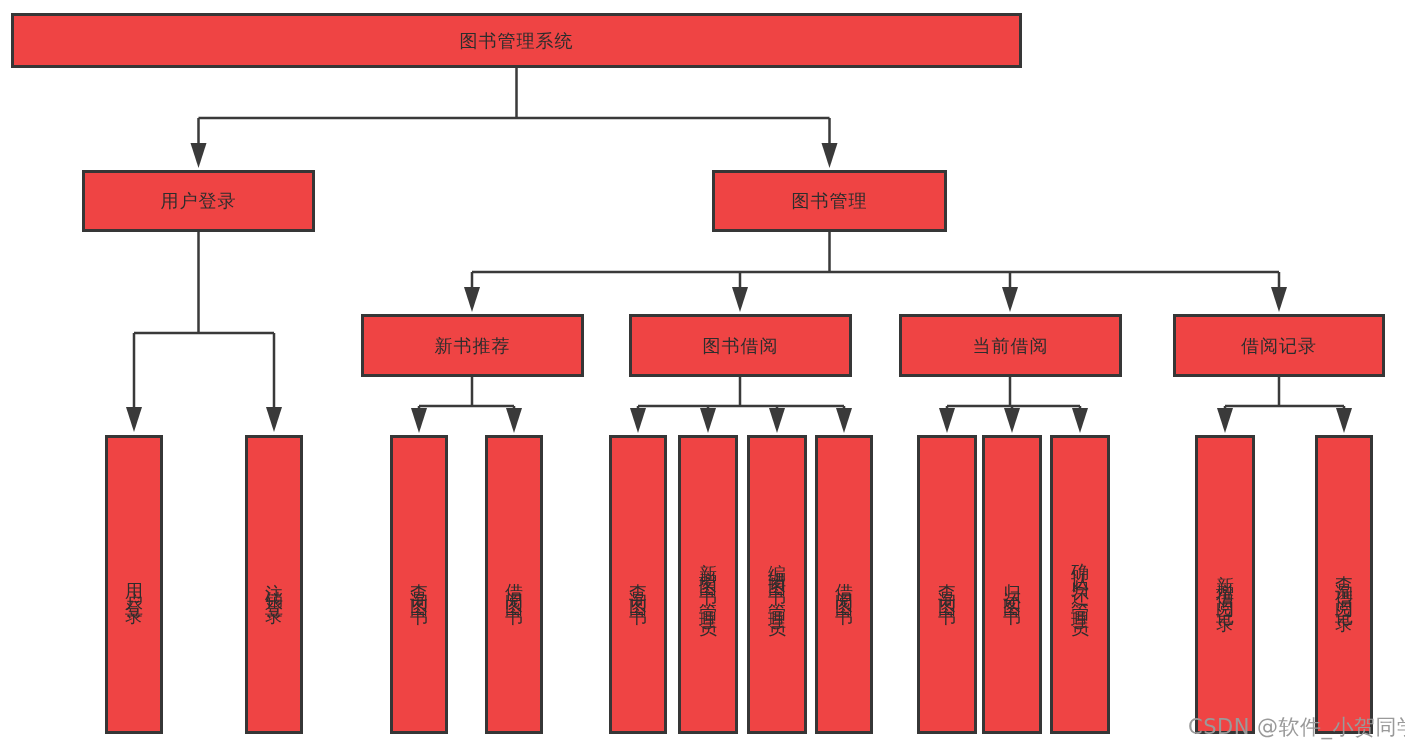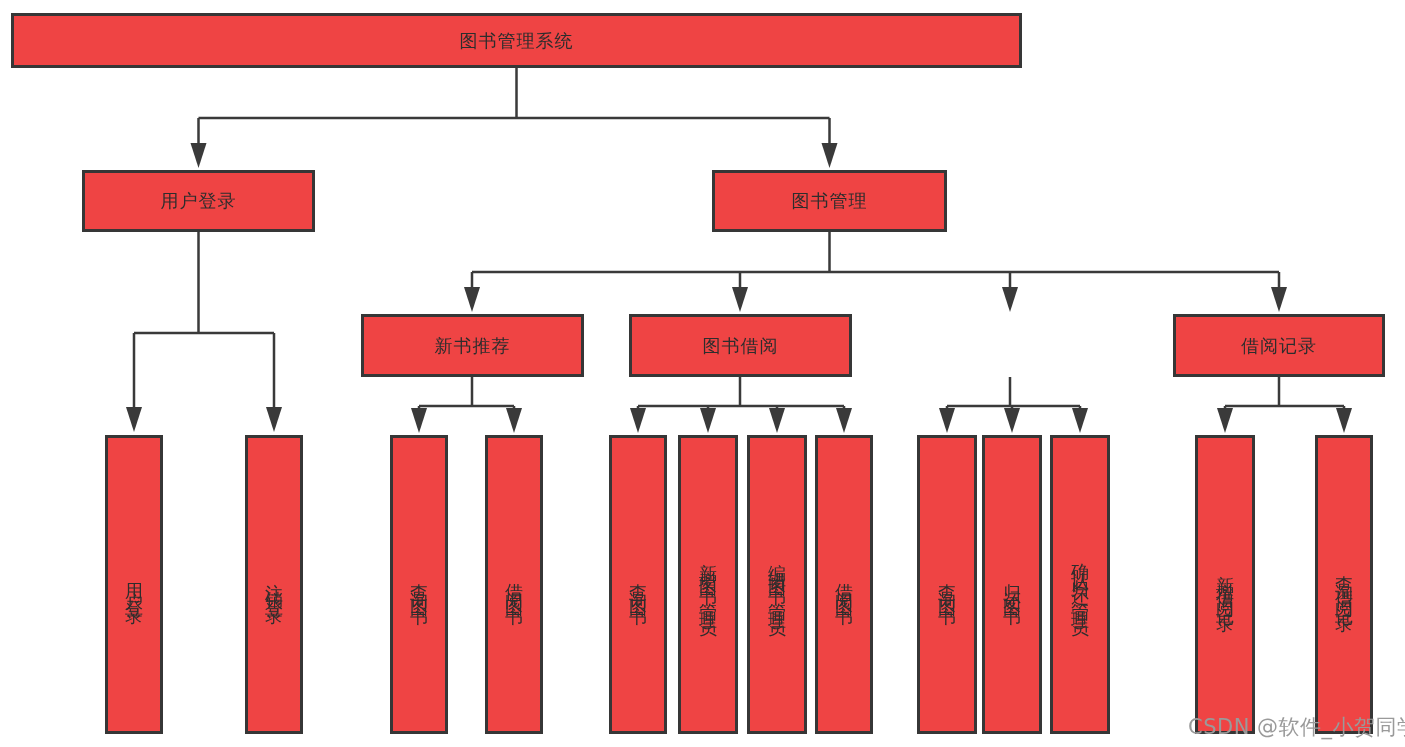--- a/index.html
+++ b/index.html
@@ -117,20 +117,21 @@
     <polygon points="1344,433 1336,408 1352,408"></polygon>
   </svg>
 
   <div class="box h-box" id="n-root">图书管理系统</div>
 
   <div class="box h-box" id="n-user-login">用户登录</div>
   <div class="box h-box" id="n-book-mgmt">图书管理</div>
 
   <div class="box h-box l3" id="n-book-borrow">图书借阅</div>
   <div class="box h-box l3" id="n-new-book">新书推荐</div>
+  <div class="box h-box l3" id="n-current-borrow">当前借阅</div>
   <div class="box h-box l3" id="n-borrow-records">借阅记录</div>
 
   <div class="box v-box" id="v-login">
     <span class="vtext">用户登录</span>
   </div>
   <div class="box v-box" id="v-logout">
     <span class="vtext">注销登录</span>
   </div>
 
   <div class="box v-box" id="v-nb-query">

